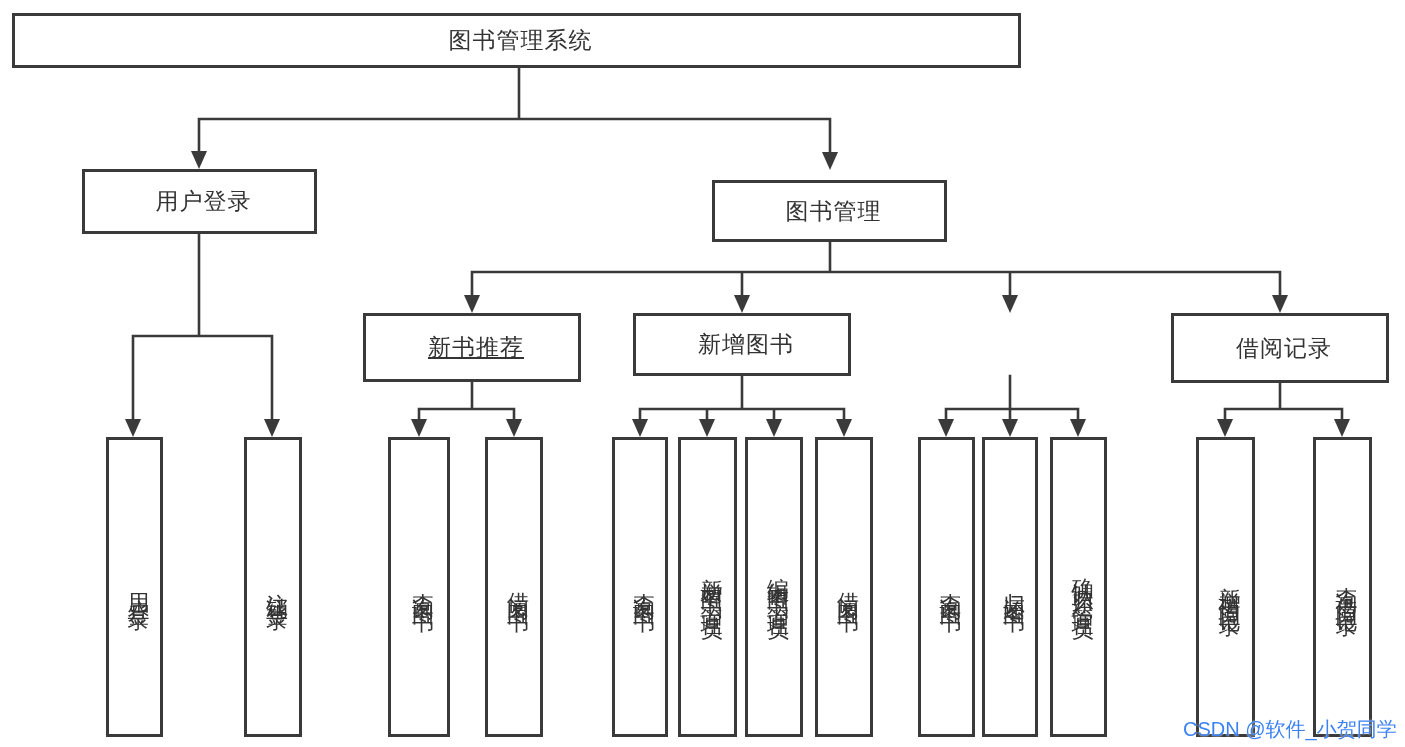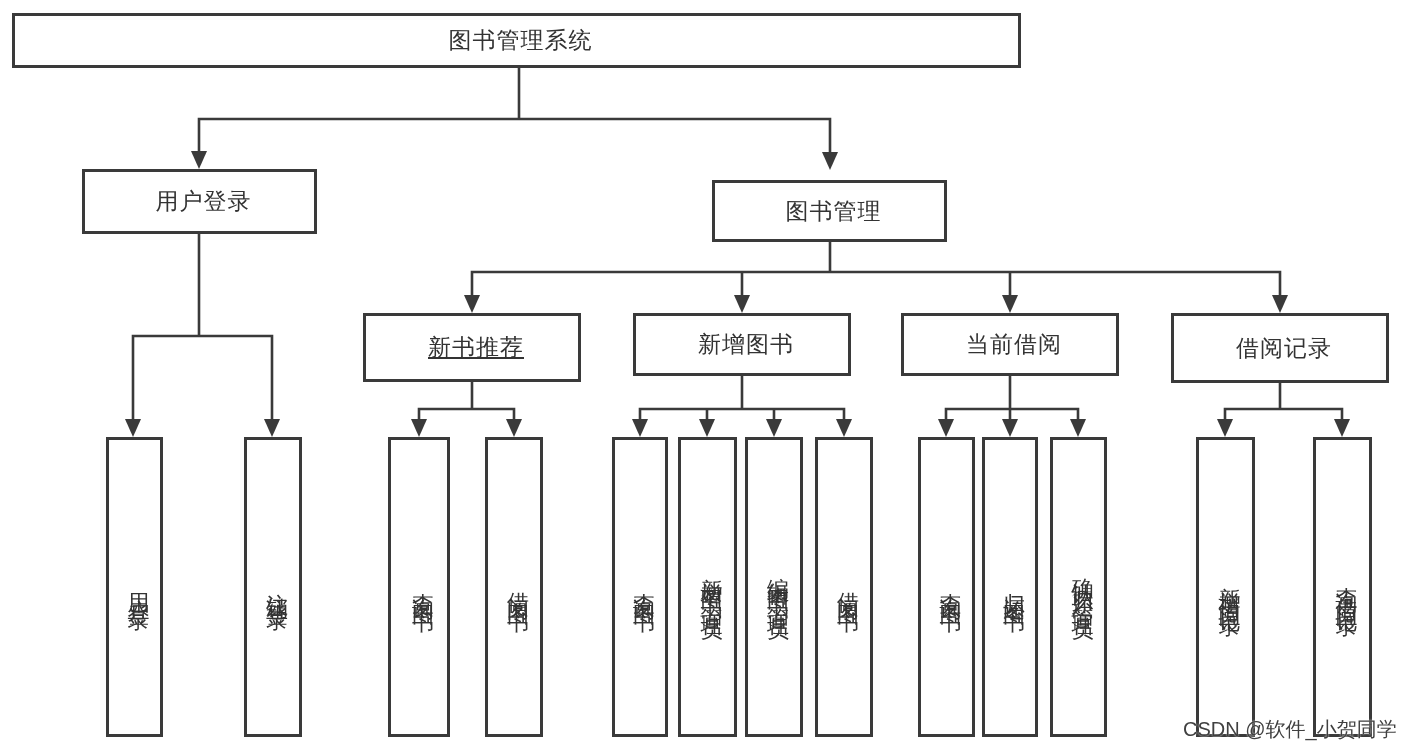--- a/index.html
+++ b/index.html
@@ -42,21 +42,21 @@
     writing-mode: vertical-rl;
     font-size: 22px;
     letter-spacing: 6px;
     line-height: 1;
   }
   .watermark {
     position: absolute;
     left: 1183px;
     top: 716px;
     font-size: 20px;
-    color: #404040;
+    color: #3b82f6;
     white-space: nowrap;
     z-index: 3;
     text-shadow: 0 0 2px #ffffff;
   }
 </style>
 </head>
 <body>
 
 <div class="stage">
 
@@ -100,21 +100,20 @@
     </g>
   </svg>
 
   <div class="node hbox" style="left:12px; top:13px; width:1009px; height:55px;">图书管理系统</div>
 
   <div class="node hbox" style="left:82px; top:169px; width:235px; height:65px;">用户登录</div>
   <div class="node hbox" style="left:712px; top:180px; width:235px; height:62px;">图书管理</div>
 
   <div class="node hbox" style="left:363px; top:313px; width:218px; height:69px;text-decoration:underline;">新书推荐</div>
   <div class="node hbox" style="left:633px; top:313px; width:218px; height:63px;">新增图书</div>
-  <div class="node hbox" style="left:901px; top:313px; width:218px; height:63px;">当前借阅</div>
   <div class="node hbox" style="left:1171px; top:313px; width:218px; height:70px;">借阅记录</div>
 
   <div class="node vbox" style="left:106px; top:437px; width:57px; height:300px;">用户登录</div>
   <div class="node vbox" style="left:244px; top:437px; width:58px; height:300px;">注销登录</div>
 
   <div class="node vbox" style="left:388px; top:437px; width:62px; height:300px;">查询图书</div>
   <div class="node vbox" style="left:485px; top:437px; width:58px; height:300px;">借阅图书</div>
 
   <div class="node vbox" style="left:612px; top:437px; width:56px; height:300px;">查询图书</div>
   <div class="node vbox" style="left:678px; top:437px; width:59px; height:300px;">新增图书（管理员）</div>

